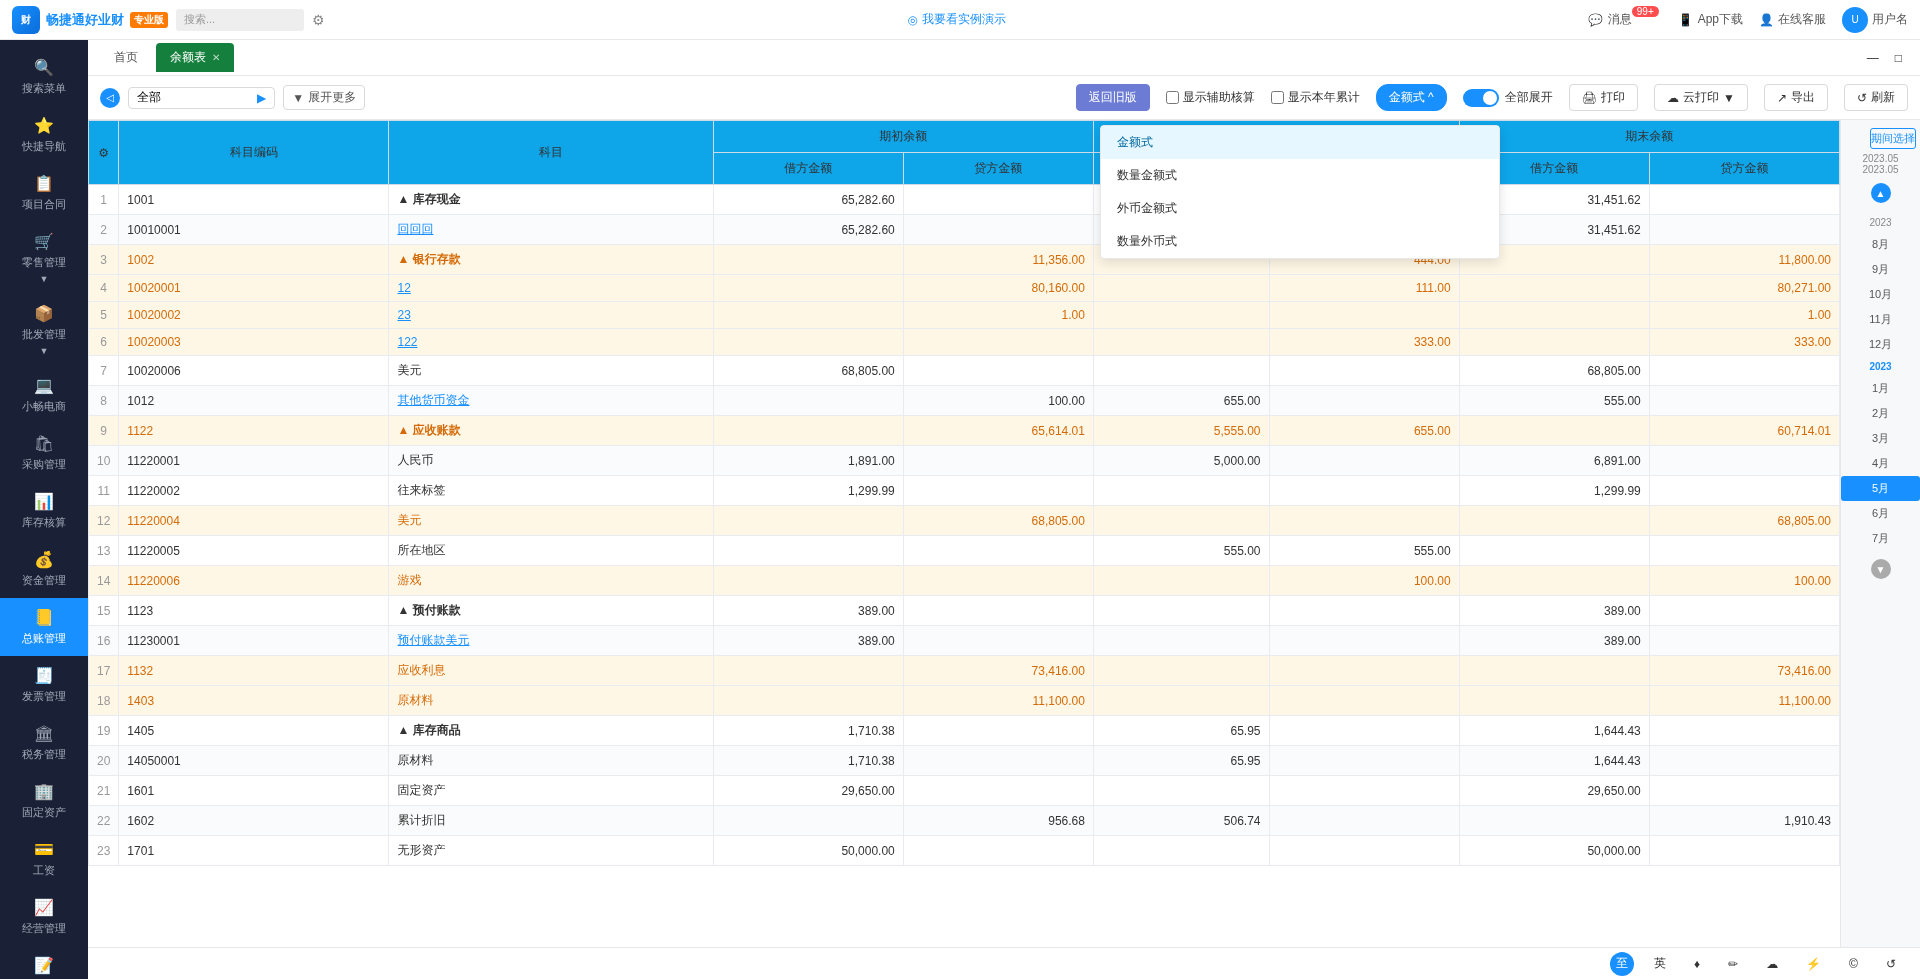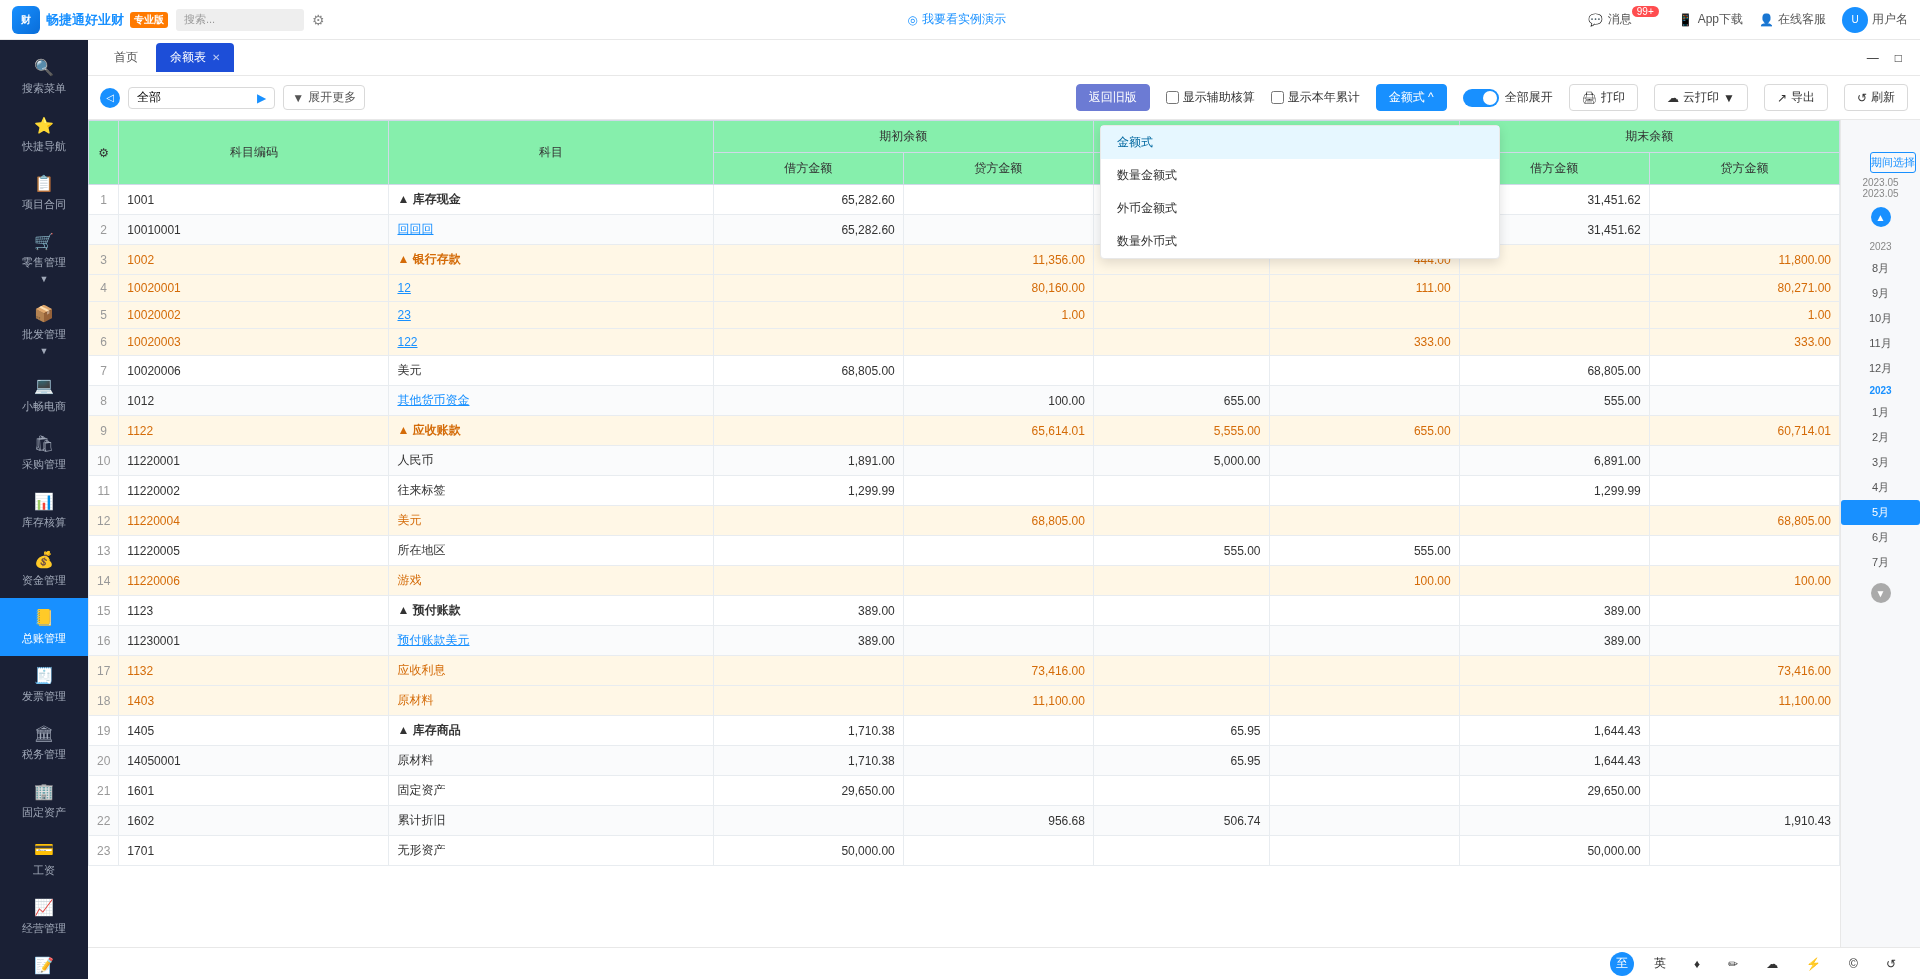--- a/index.html
+++ b/index.html
@@ -25,39 +25,39 @@
     .sidebar-item.active { background: #1890ff; color: #fff; }
     .sidebar-item .s-icon { font-size: 16px; }
 
     
     .content-area { flex: 1; display: flex; flex-direction: column; overflow: hidden; }
 
     
     .tabs-bar { display: flex; align-items: center; background: #fff; border-bottom: 1px solid #e8e8e8; padding: 0 12px; height: 36px; gap: 4px; }
     .tab-item { padding: 6px 14px; cursor: pointer; font-size: 12px; color: #555; border-radius: 4px 4px 0 0; display: flex; align-items: center; gap: 6px; }
     .tab-item.home { color: #555; }
-    .tab-item.active { background: #1d4ed8; color: #fff; }
+    .tab-item.active { background: #15803d; color: #fff; }
     .tab-close { font-size: 10px; cursor: pointer; opacity: 0.7; }
 
     
     .toolbar { display: flex; align-items: center; background: #fff; padding: 8px 12px; gap: 8px; border-bottom: 1px solid #e8e8e8; flex-wrap: wrap; }
     .toolbar-left { display: flex; align-items: center; gap: 8px; flex: 1; }
     .toolbar-right { display: flex; align-items: center; gap: 16px; }
     .search-box { display: flex; align-items: center; border: 1px solid #d9d9d9; border-radius: 4px; padding: 3px 8px; background: #fff; gap: 20px; min-width: 140px; }
     .search-box input { border: none; outline: none; font-size: 12px; width: 100px; }
     .btn { padding: 4px 12px; border-radius: 4px; cursor: pointer; font-size: 12px; border: 1px solid #d9d9d9; background: #fff; color: #333; display: flex; align-items: center; gap: 4px; }
-    .btn-active { background: #1890ff; color: #fff; border-color: #1890ff; }
+    .btn-active { background: #1890ff; color: #fff; border-color: #1890ff; border-radius: 12px; }
     .checkbox-item { display: flex; align-items: center; gap: 4px; font-size: 12px; cursor: pointer; }
     .toggle-switch { width: 36px; height: 18px; background: #1890ff; border-radius: 9px; position: relative; cursor: pointer; }
     .toggle-switch::after { content: ''; position: absolute; width: 14px; height: 14px; background: #fff; border-radius: 50%; top: 2px; right: 2px; }
 
     
     .table-container { flex: 1; overflow: auto; background: #fff; position: relative; }
     .main-table { width: 100%; border-collapse: collapse; font-size: 12px; }
-    .main-table th { background: #86efac; color: #333; padding: 7px 8px; text-align: center; border: 1px solid #d0d9e8; font-weight: normal; position: sticky; top: 0; z-index: 2; white-space: nowrap; }
+    .main-table th { background: #0ea5e9; color: #333; padding: 7px 8px; text-align: center; border: 1px solid #d0d9e8; font-weight: normal; position: sticky; top: 0; z-index: 2; white-space: nowrap; }
     .main-table td { padding: 6px 8px; border: 1px solid #e8ecf0; text-align: right; white-space: nowrap; }
     .main-table td.left { text-align: left; }
     .main-table td.center { text-align: center; }
     .main-table tr:nth-child(even) { background: #fafbfc; }
     .row-num { color: #999; text-align: center; }
     .account-code { text-align: left; }
     .subject-name { text-align: left; }
     .subject-name a { color: #1890ff; text-decoration: underline; cursor: pointer; }
     .highlighted { background: #fff7e6 !important; color: #d46b08; }
     .settings-col { width: 30px; text-align: center; }
@@ -545,21 +545,21 @@
       <td></td>
       <td>50,000.00</td>
       <td></td>
     </tr>
             </tbody>
         </table>
       </div>
 
       <div class="right-panel">
         <div style="display:flex; justify-content:flex-end; width:100%; padding-right:4px; margin-bottom:4px;">
-          <div style="font-size:11px; color:#1890ff; cursor:pointer; border:1px solid #1890ff; padding:2px 0; border-radius:3px; white-space:nowrap;margin-top:24px;">期间选择</div>
+          <div style="font-size:11px; color:#1890ff; cursor:pointer; border:1px solid #1890ff; padding:2px 0; border-radius:3px; white-space:nowrap;">期间选择</div>
         </div>
         <div style="font-size:10px; color:#888; text-align:center; width:100%;">2023.05</div>
         <div style="font-size:10px; color:#888; text-align:center; width:100%; margin-bottom:4px;">2023.05</div>
         <div style="display:flex; gap:4px; justify-content:center; margin-bottom:6px;">
           <div class="collapse-btn">▲</div>
         </div>
         <div class="month-year">2023</div>
         <div class="month-item">8月</div>
         <div class="month-item">9月</div>
         <div class="month-item">10月</div>

